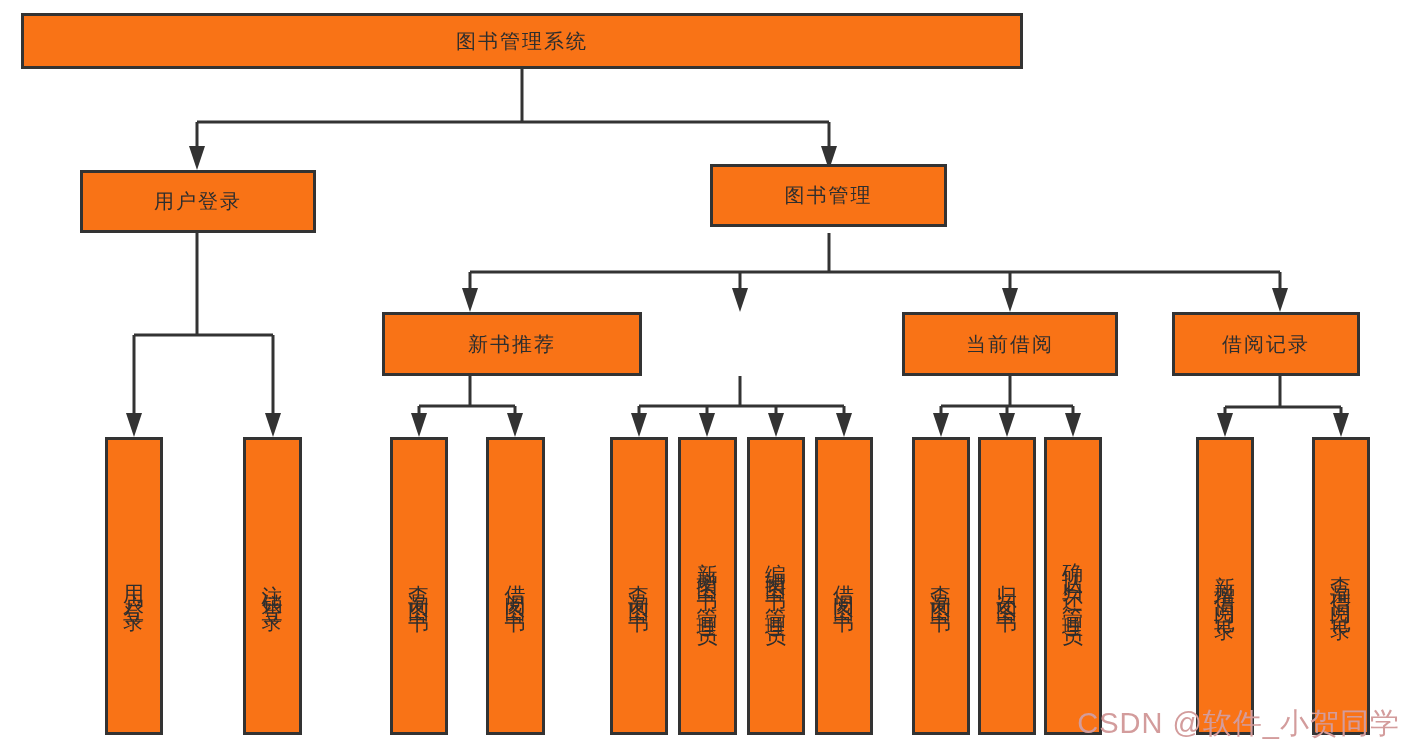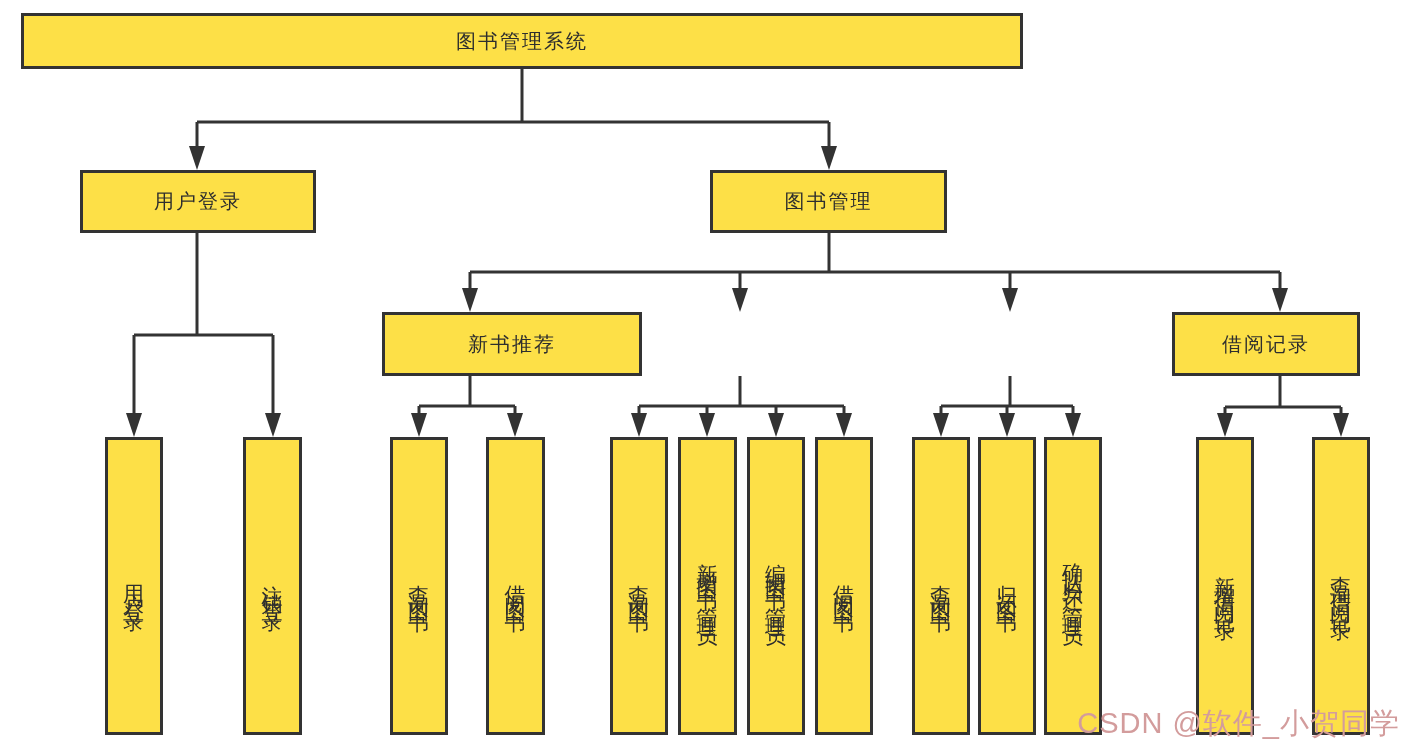--- a/index.html
+++ b/index.html
@@ -7,21 +7,21 @@
     width: 1405px; height: 747px; position: relative;
     background: #ffffff; overflow: hidden;
     font-family: "Liberation Sans", "DejaVu Sans", sans-serif;
   }
   #stage { position: absolute; inset: 0; width: 1405px; height: 747px; }
   svg.connectors { position: absolute; left: 0; top: 0; pointer-events: none; }
   svg.connectors path { stroke: var(--line, #333); stroke-width: 3; fill: none; }
   svg.connectors polygon { fill: var(--line, #333); stroke: none; }
   .box {
     position: absolute; box-sizing: border-box;
-    border: 3px solid var(--line, #333); background: #fde047;
+    border: 3px solid var(--line, #333); background: #f97316;
     display: flex; align-items: center; justify-content: center;
     color: var(--text, #2e2e2e);
   }
   .box.h span { font-size: 20px; letter-spacing: 2px; white-space: nowrap; }
   .box.v span {
     writing-mode: vertical-rl; text-orientation: mixed;
     font-size: 21px; letter-spacing: 9px; line-height: 1;
     white-space: nowrap;
   }
   .watermark {
@@ -112,26 +112,29 @@
     </g>
   </svg>
 
   <div class="box h" style="left:21px; top:13px; width:1002px; height:56px">
     <span>图书管理系统</span>
   </div>
 
   <div class="box h" style="left:80px; top:170px; width:236px; height:63px">
     <span>用户登录</span>
   </div>
-  <div class="box h" style="left:710px; top:170px; width:237px; height:63px">
+  <div class="box h" style="left:710px; top:164px; width:237px; height:63px">
     <span>图书管理</span>
   </div>
 
   <div class="box h" style="left:382px; top:312px; width:260px; height:64px">
     <span>新书推荐</span>
+  </div>
+  <div class="box h" style="left:902px; top:312px; width:216px; height:64px">
+    <span>当前借阅</span>
   </div>
   <div class="box h" style="left:1172px; top:312px; width:188px; height:64px">
     <span>借阅记录</span>
   </div>
 
   <div class="box v" style="left:105px; top:437px; width:58px; height:298px">
     <span>用户登录</span>
   </div>
   <div class="box v" style="left:243px; top:437px; width:59px; height:298px">
     <span>注销登录</span>

